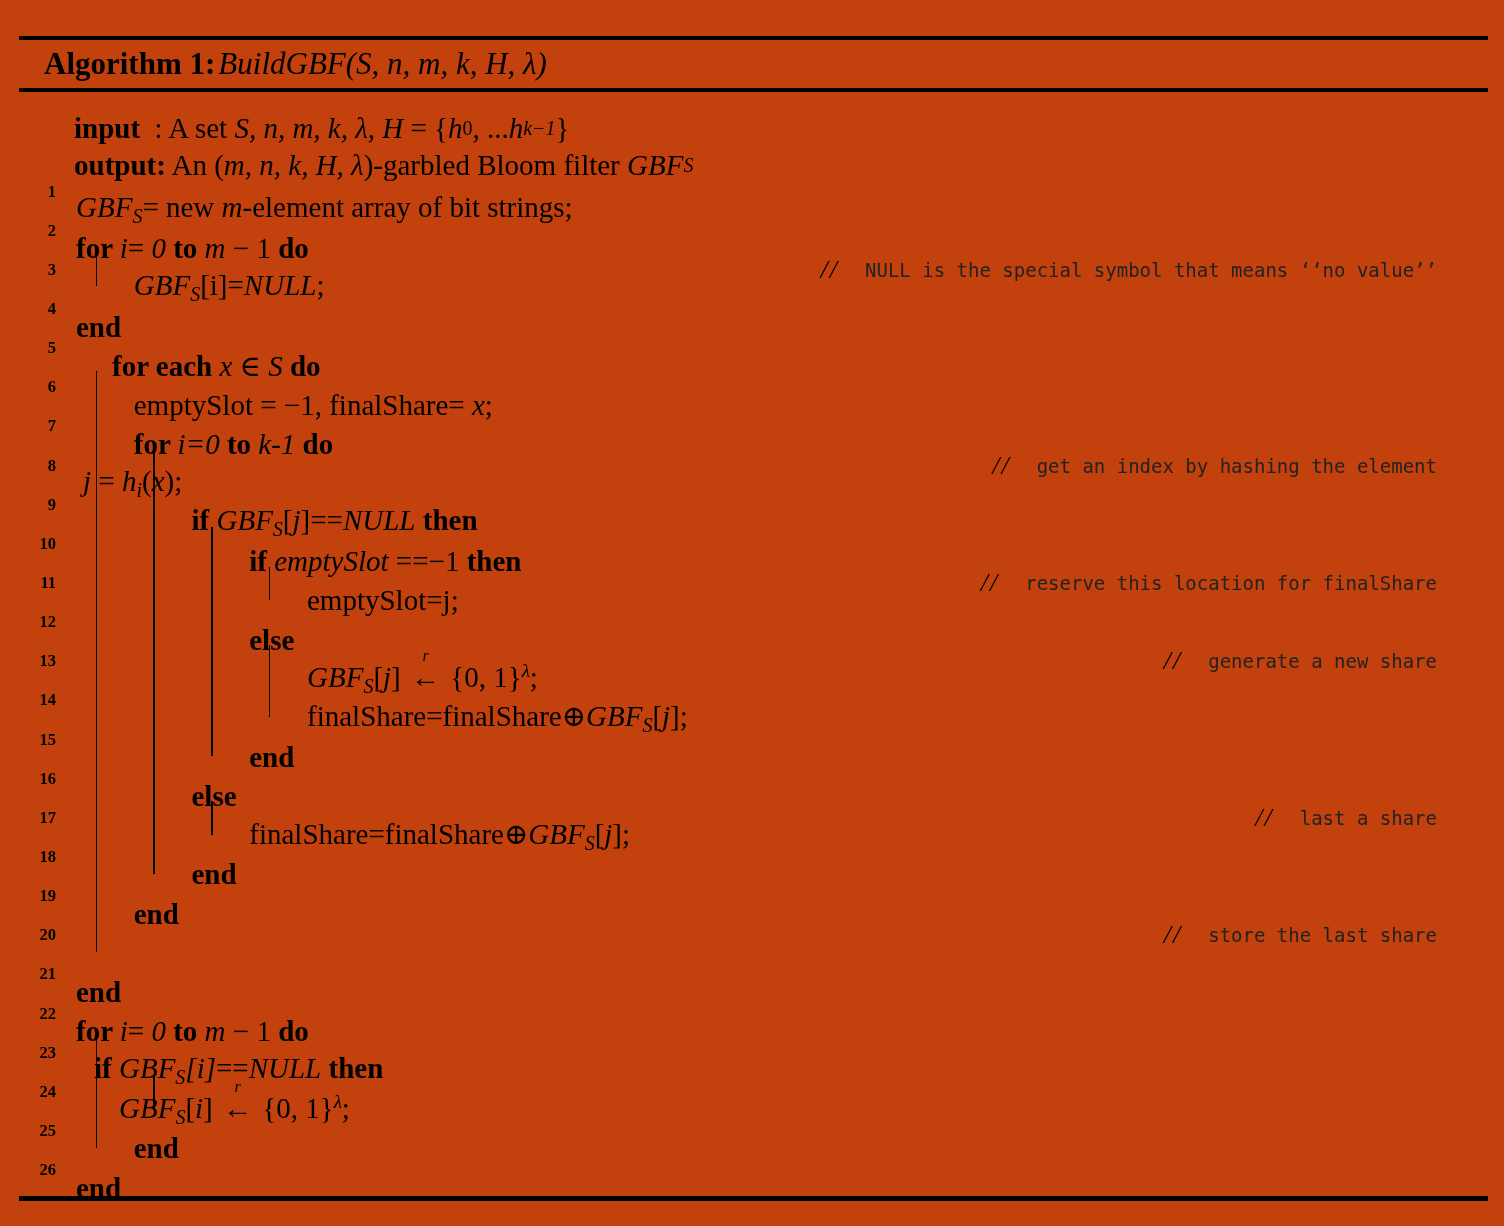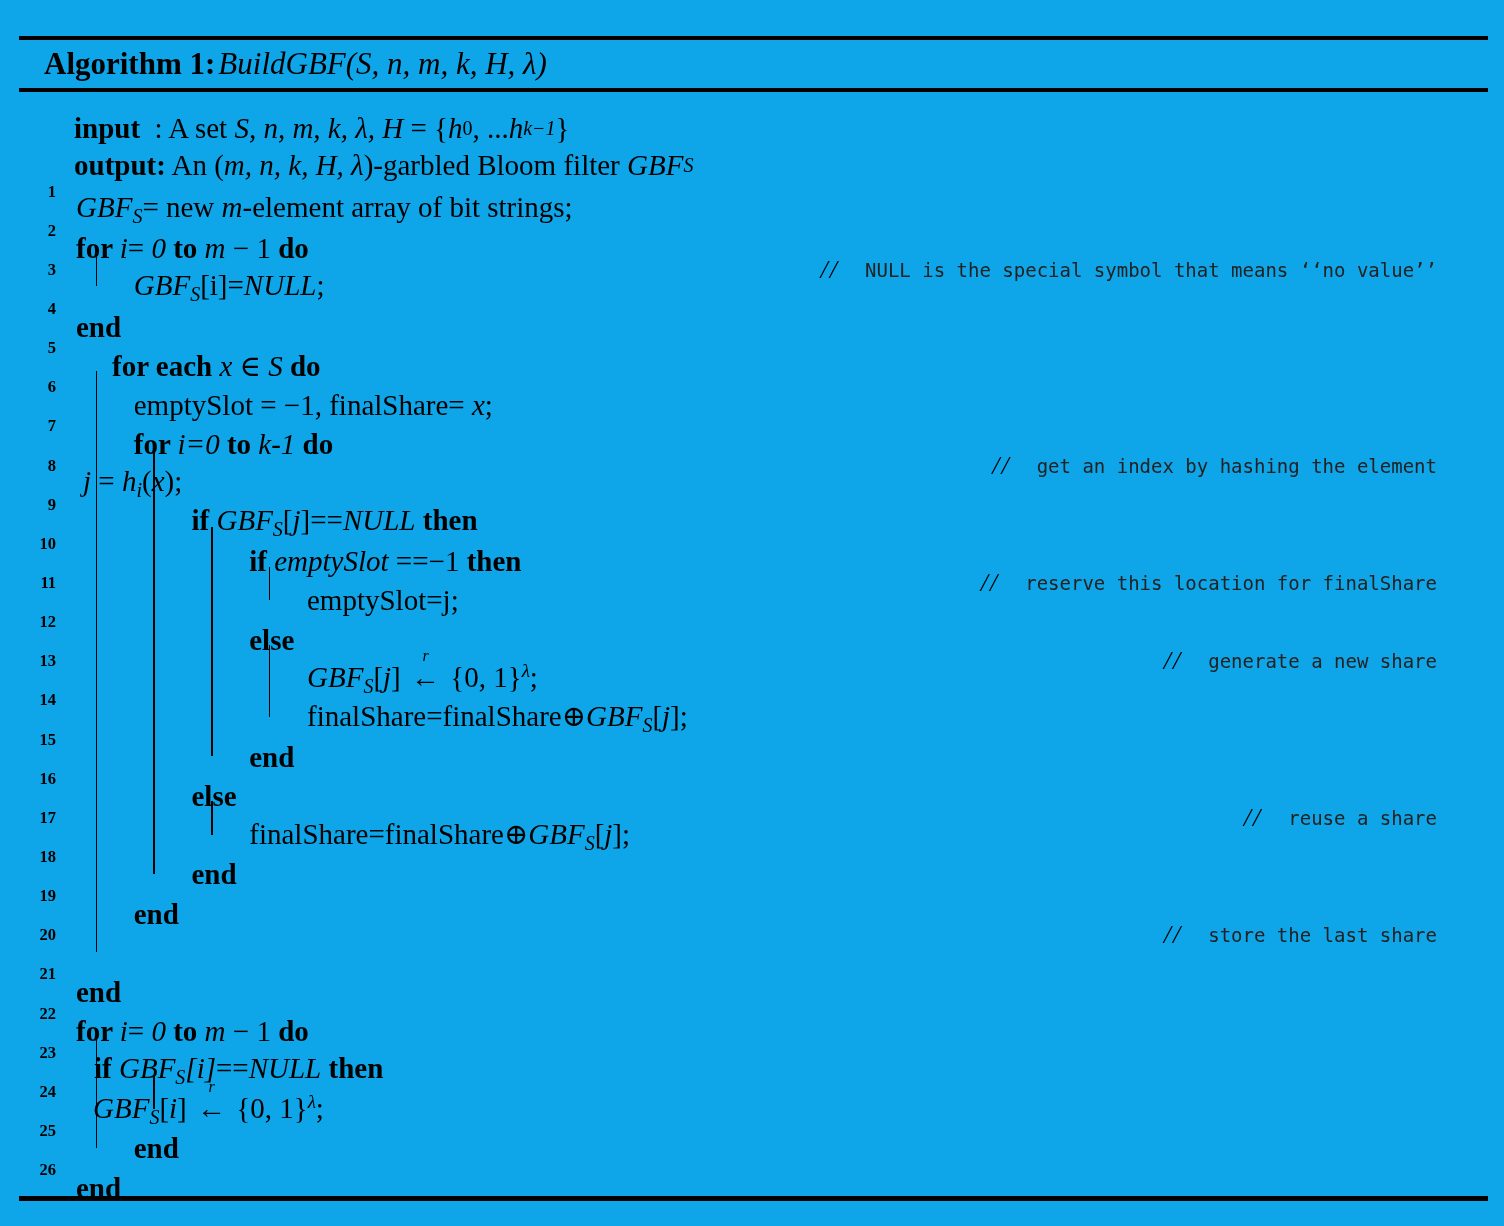--- a/index.html
+++ b/index.html
@@ -1,16 +1,16 @@
 <!DOCTYPE html>
 <html><head>
 <meta charset="utf-8">
 <style>
   html,body{margin:0;padding:0;background:#ffffff;}
-  .page{position:relative;width:1504px;height:1226px;background:#0ea5e9;overflow:hidden;
+  .page{position:relative;width:1504px;height:1226px;background:#c2410c;overflow:hidden;
         font-family:"Liberation Serif","DejaVu Serif",serif;color:#000;}
   .rule{position:absolute;left:19px;width:1469px;background:#000;}
   .rule-top{top:36px;height:4px;}
   .rule-mid{top:88px;height:4px;}
   .rule-bottom{top:1196px;height:5px;}
   .caption{position:absolute;left:44px;top:44px;height:40px;display:flex;align-items:center;
            font-size:31px;white-space:pre;}
   .cap-label{font-weight:bold;}
   .cap-sig{font-style:italic;margin-left:3px;}
   .io-wrap{position:absolute;top:110px;left:0;width:100%;}
@@ -131,21 +131,21 @@
       </div>
       <div class="row">
         <span class="num">16</span>
         <span class="content" style="padding-left: 191.5px;"><span class="seg-b">else</span></span>
       </div>
       <div class="row">
         <span class="num">17</span>
         <span class="content" style="padding-left: 249.25px;"><span class="seg-r">finalShare=finalShare⊕</span><span class="seg-i">GBF</span><span class="seg-sub">S</span><span class="seg-r">[</span><span class="seg-i">j</span><span class="seg-r">];</span></span>
         <span class="cmt">
           <span class="slash">//</span>
-          <span class="ctext">reuse a share</span>
+          <span class="ctext">last a share</span>
         </span>
       </div>
       <div class="row">
         <span class="num">18</span>
         <span class="content" style="padding-left: 191.5px;"><span class="seg-b">end</span></span>
       </div>
       <div class="row">
         <span class="num">19</span>
         <span class="content" style="padding-left: 133.75px;"><span class="seg-b">end</span></span>
       </div>
@@ -163,21 +163,21 @@
       <div class="row">
         <span class="num">22</span>
         <span class="content" style="padding-left: 76px;"><span class="seg-b">for </span><span class="seg-i">i</span><span class="seg-r">= </span><span class="seg-i">0</span><span class="seg-b"> to </span><span class="seg-i">m</span><span class="seg-r"> − 1 </span><span class="seg-b">do</span></span>
       </div>
       <div class="row">
         <span class="num">23</span>
         <span class="content" style="padding-left: 94px;"><span class="seg-b">if </span><span class="seg-i">GBF</span><span class="seg-sub">S</span><span class="seg-i">[i]</span><span class="seg-r">==</span><span class="seg-i">NULL</span><span class="seg-b"> then</span></span>
       </div>
       <div class="row">
         <span class="num">24</span>
-        <span class="content" style="padding-left: 93px;"><span class="seg-i">GBF</span><span class="seg-sub">S</span><span class="seg-r">[</span><span class="seg-i">i</span><span class="seg-r">] </span><span class="xarr"><span class="xlab">r</span><span class="xar">←</span></span><span class="seg-r"> {0, 1}</span><span class="seg-sup">λ</span><span class="seg-r">;</span></span>
+        <span class="content" style="padding-left: 119px;"><span class="seg-i">GBF</span><span class="seg-sub">S</span><span class="seg-r">[</span><span class="seg-i">i</span><span class="seg-r">] </span><span class="xarr"><span class="xlab">r</span><span class="xar">←</span></span><span class="seg-r"> {0, 1}</span><span class="seg-sup">λ</span><span class="seg-r">;</span></span>
       </div>
       <div class="row">
         <span class="num">25</span>
         <span class="content" style="padding-left: 133.75px;"><span class="seg-b">end</span></span>
       </div>
       <div class="row">
         <span class="num">26</span>
         <span class="content" style="padding-left: 76px;"><span class="seg-b">end</span></span>
       </div>
       <div class="bar" style="left: 95.5px; top: 81.3px; height: 33.15px;"></div>

